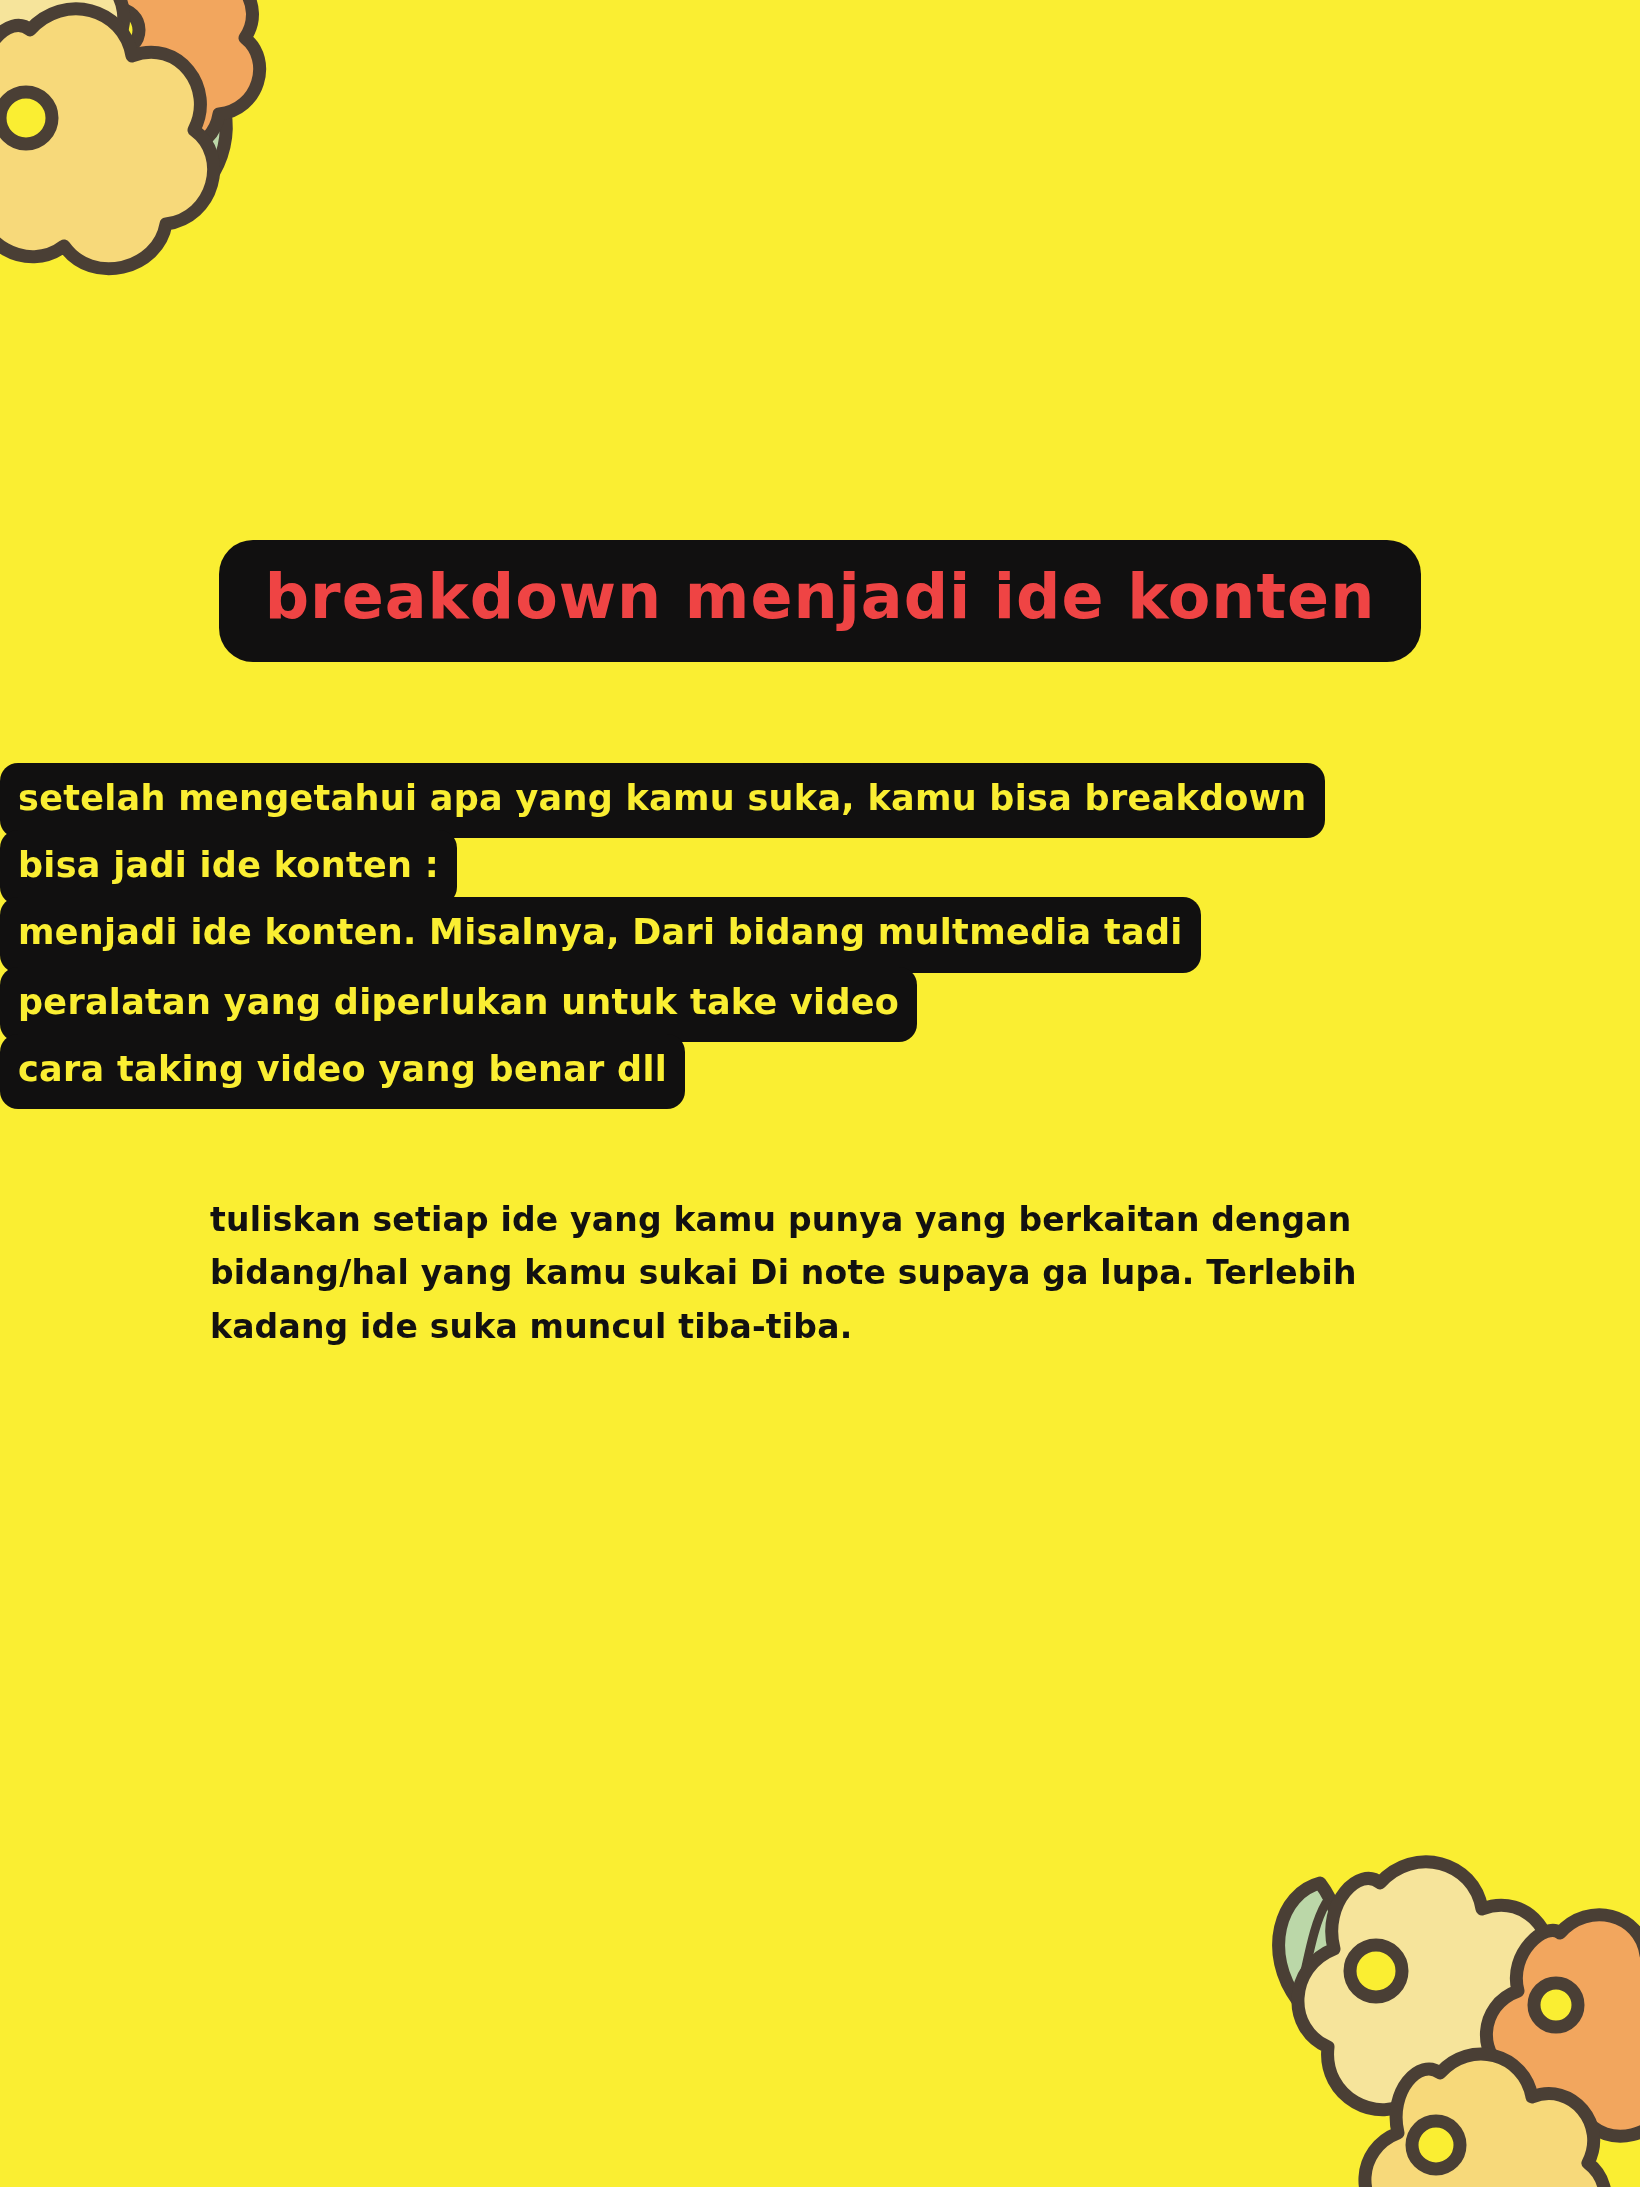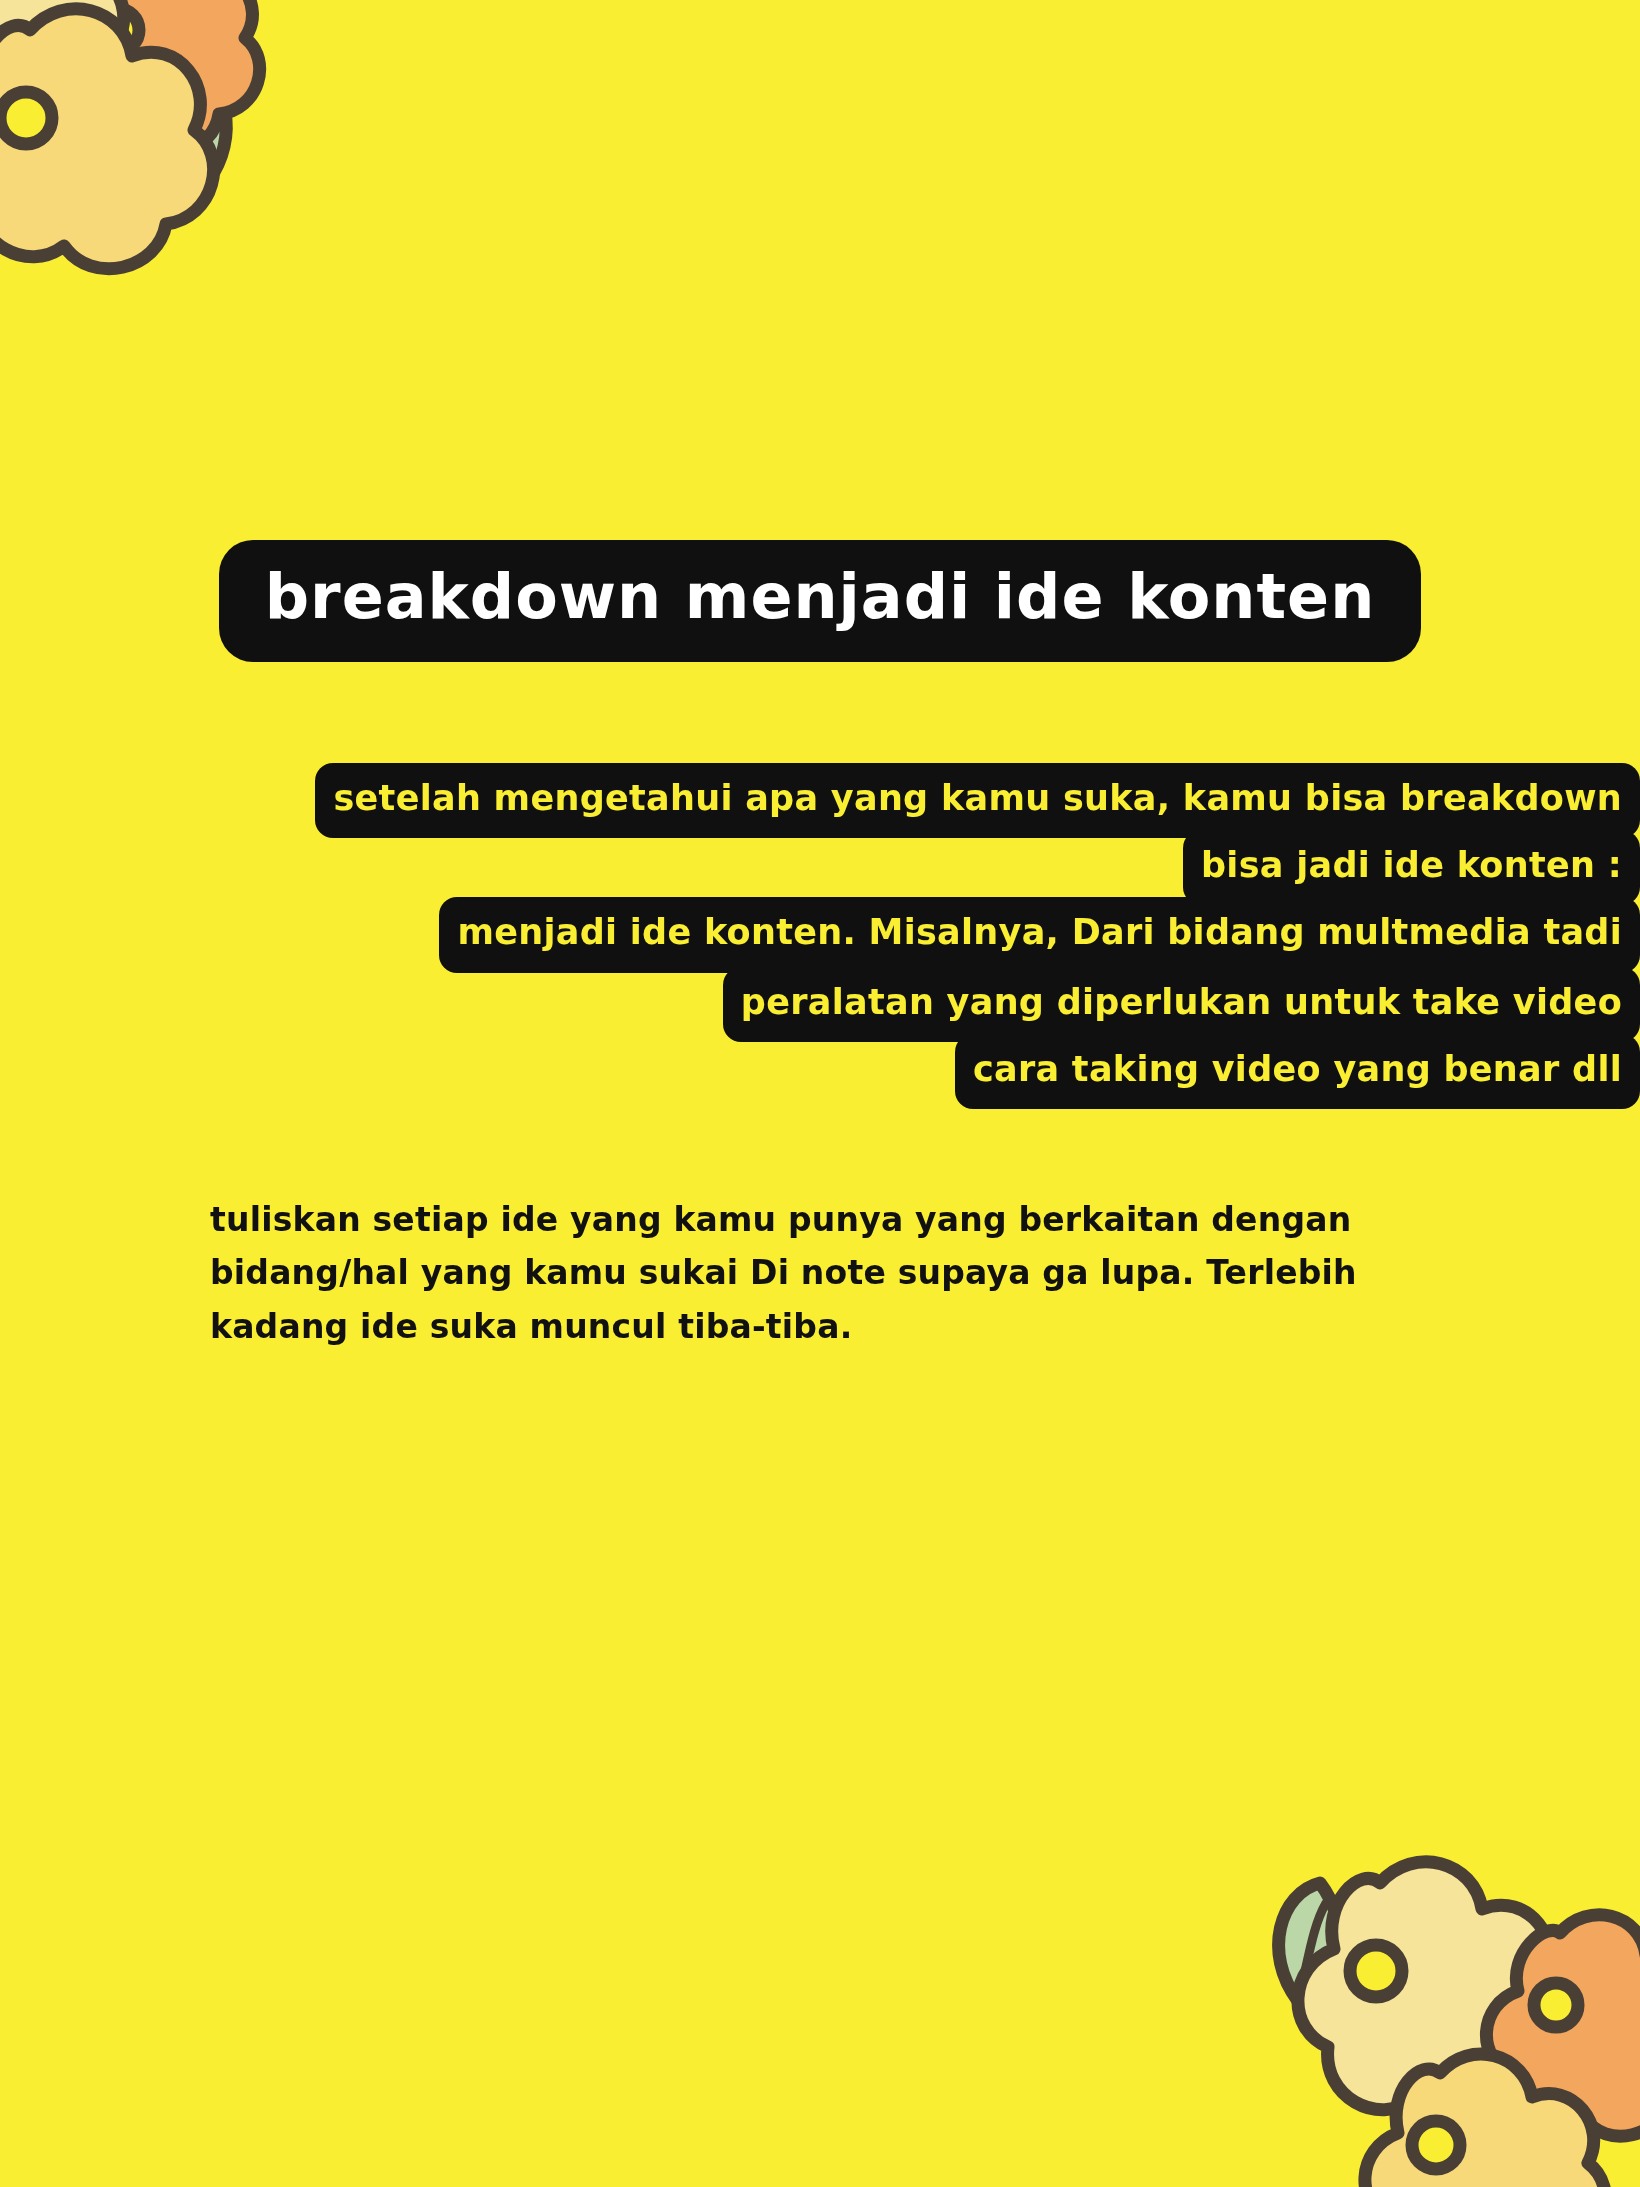--- a/index.html
+++ b/index.html
@@ -36,41 +36,41 @@
   }
 
   
   .title-wrap {
     display: flex;
     justify-content: center;
     margin-top: 540px;
   }
   .title {
     background: #111010;
-    color: #ffffff;
+    color: #ef4444;
     font-family: "DejaVu Sans", sans-serif;
     font-size: 62px;
     font-weight: 700;
     letter-spacing: 1px;
     padding: 26px 46px 34px 46px;
     border-radius: 34px;
     line-height: 1.0;
     white-space: nowrap;
     text-align: center;
   }
 
   
   .hl-block {
     margin-top: 105px;
     text-align: center;
     line-height: 1.52;
   }
   .hl-line {
     display: block;
-    text-align: right;
+    text-align: left;
   }
   .hl-line > span {
     background: #111010;
     color: #FAEE32;
     font-size: 35px;
     font-weight: 600;
     letter-spacing: 0.3px;
     padding: 9px 18px 13px 18px;
     border-radius: 18px;
     box-decoration-break: clone;

